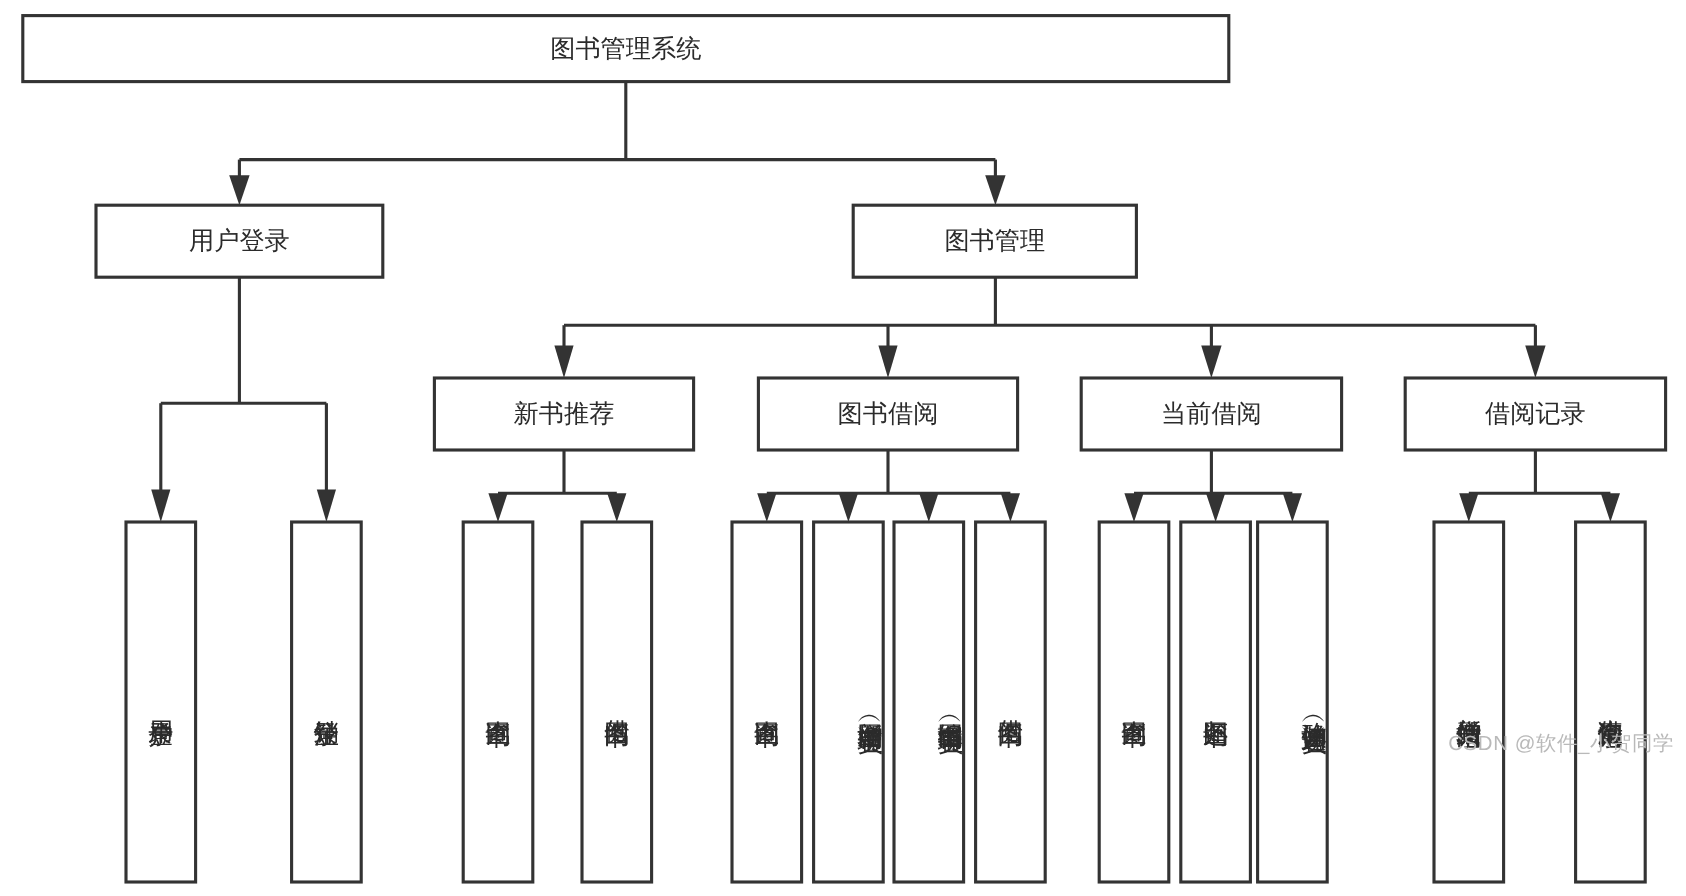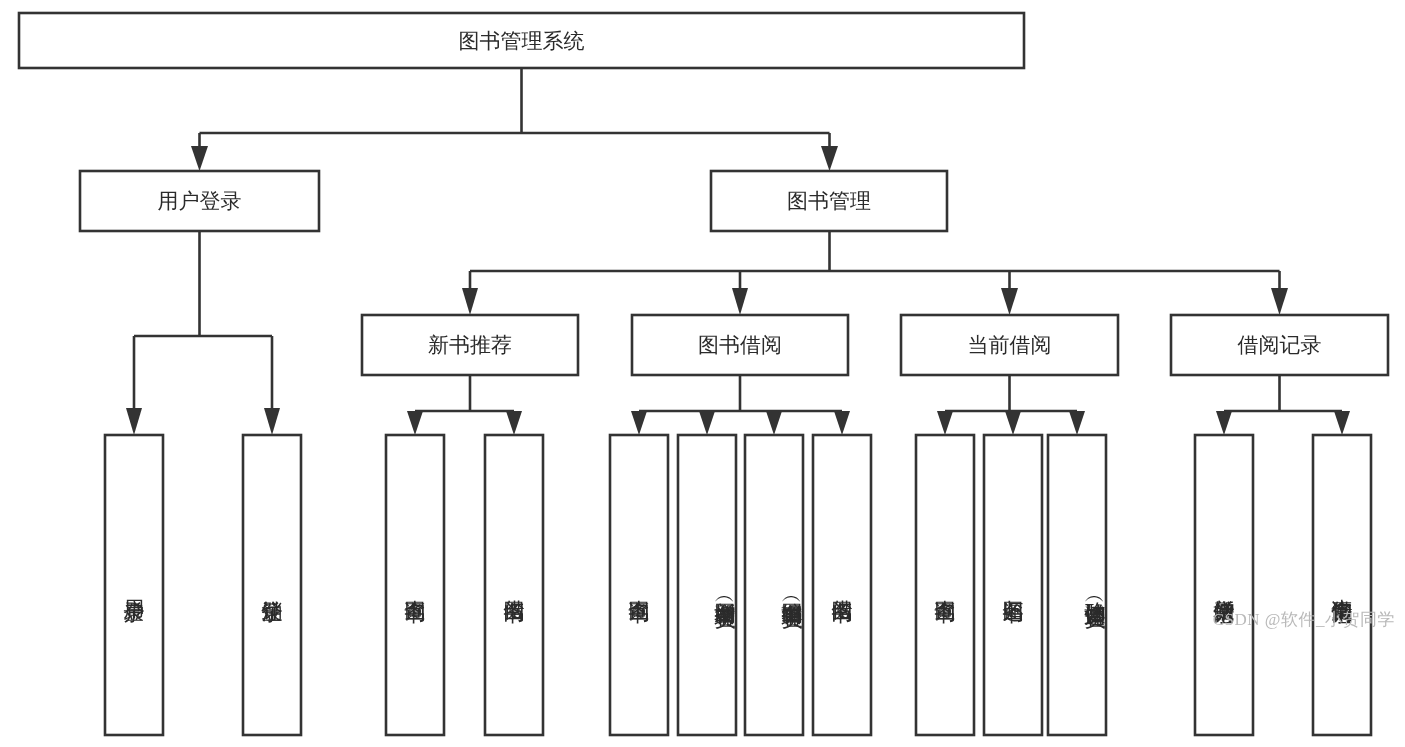--- a/index.html
+++ b/index.html
@@ -62,21 +62,21 @@
     display: flex;
     align-items: center;
     justify-content: center;
     white-space: nowrap;
     pointer-events: none;
   }
   .watermark {
     position: absolute;
     right: 10px;
     bottom: 6px;
-    font-family: Liberation Serif, serif;
+    font-family: Liberation Sans, sans-serif;
     font-size: 17px;
     color: #b9b9b9;
     letter-spacing: 0.5px;
     white-space: nowrap;
   }
 </style>
 </head>
 <body>
 
 <div id="diagram-root">

